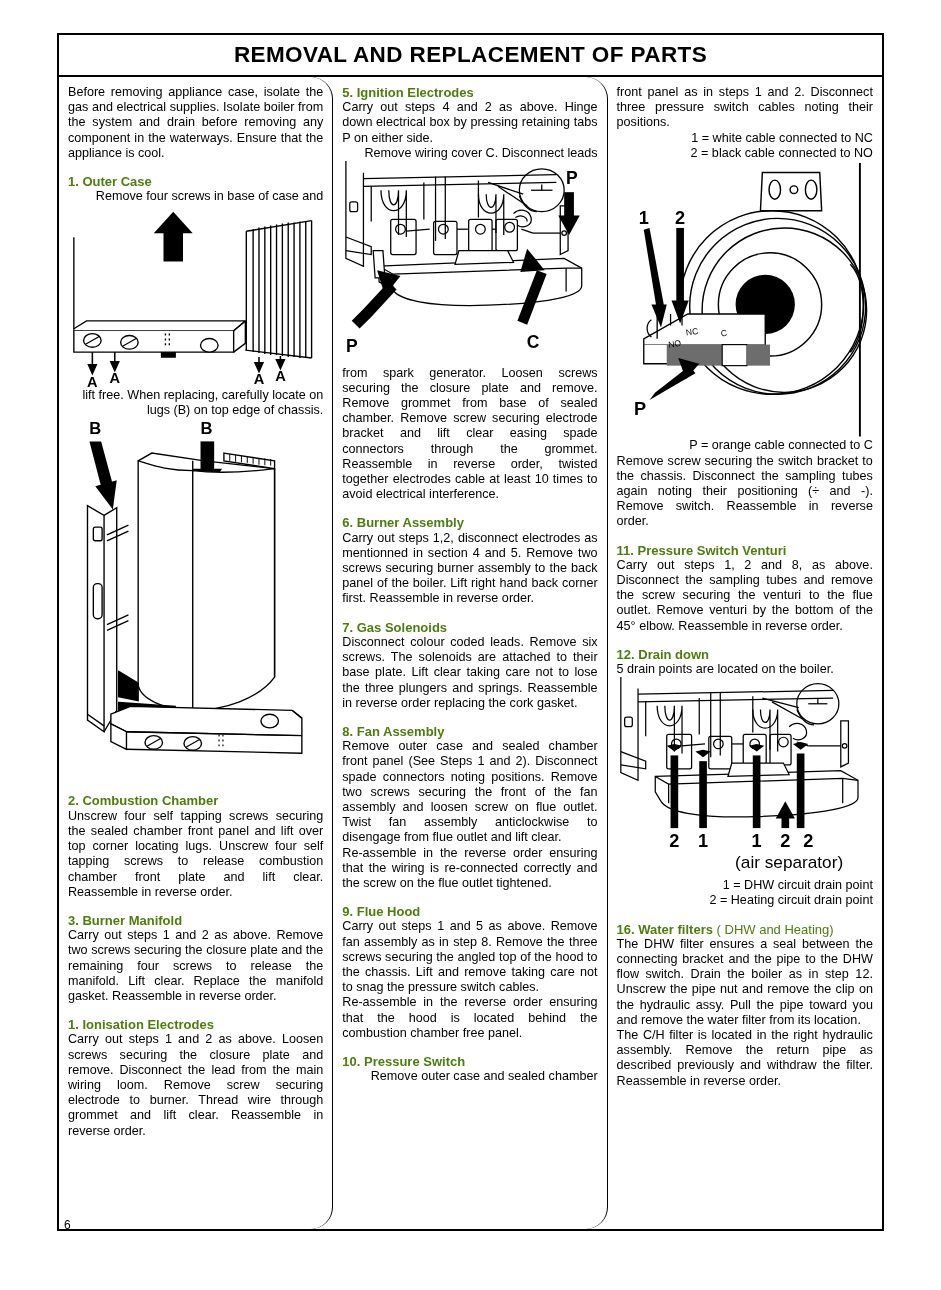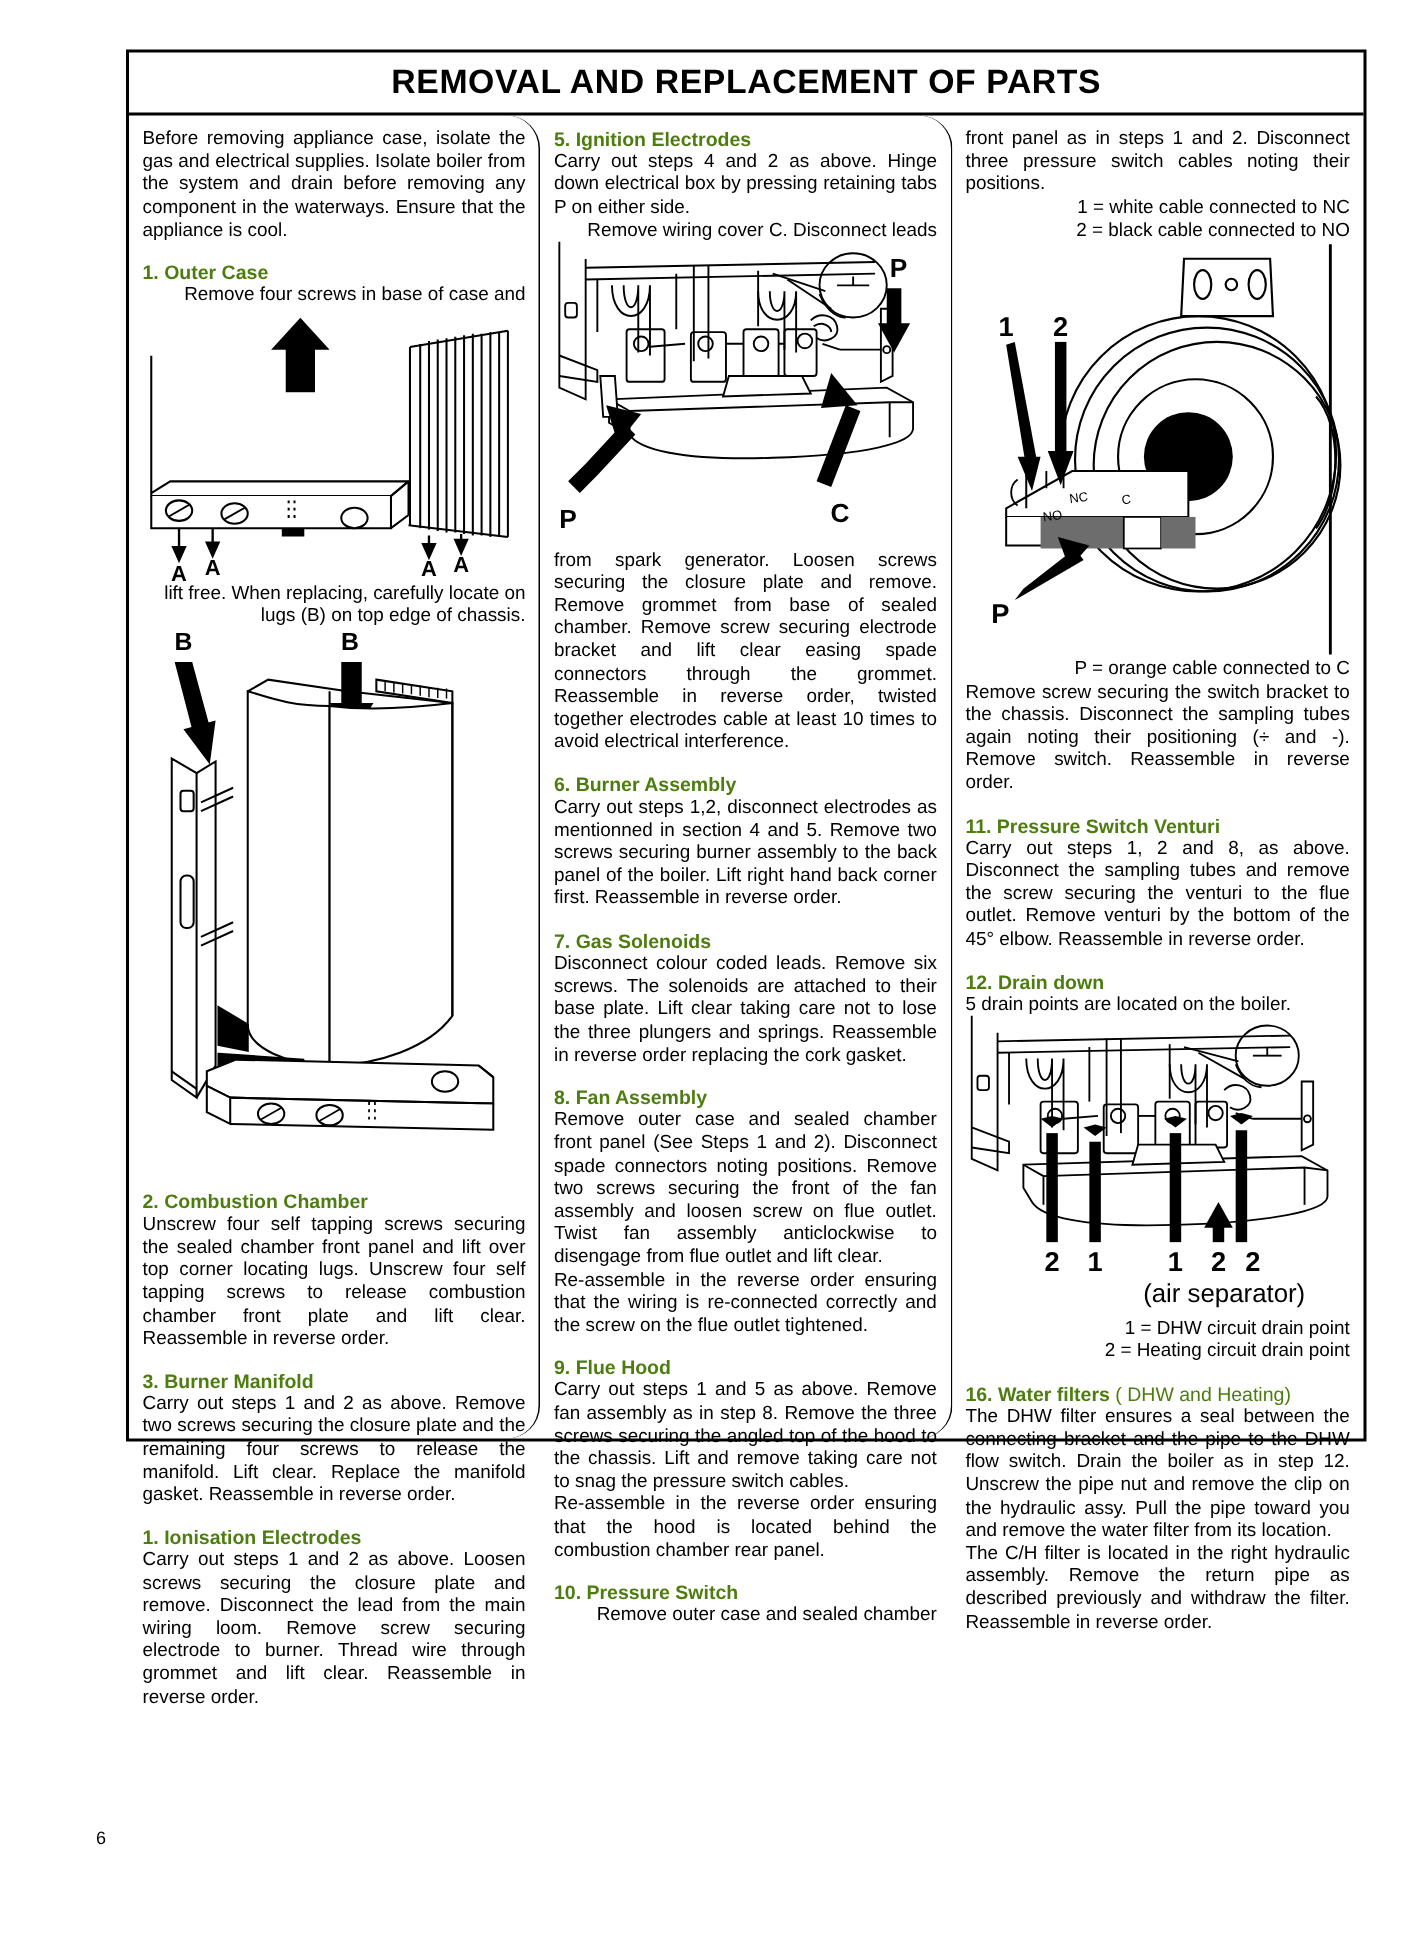--- a/index.html
+++ b/index.html
@@ -14,23 +14,22 @@
     width: 941px;
     height: 1290px;
     background: #fff;
     overflow: hidden;
   }
   .frame {
     position: absolute;
     left: 57px;
     top: 33px;
     width: 827px;
-    height: 928px;
+    height: 1198px;
     border: 2px solid #000;
-    margin-left: 27px;
   }
   .title-bar {
     height: 42px;
     border-bottom: 2px solid #000;
     display: flex;
     align-items: center;
     justify-content: center;
   }
   .title-bar h1 {
     font-size: 22.5px;
@@ -343,21 +342,21 @@
 
         <h3 class="head">7. Gas Solenoids</h3>
         <p class="body">Disconnect colour coded leads. Remove six screws. The solenoids are attached to their base plate. Lift clear taking care not to lose the three plungers and springs. Reassemble in reverse order replacing the cork gasket.</p>
 
         <h3 class="head">8. Fan Assembly</h3>
         <p class="body">Remove outer case and sealed chamber front panel (See Steps 1 and 2). Disconnect spade connectors noting positions. Remove two screws securing the front of the fan assembly and loosen screw on flue outlet. Twist fan assembly anticlockwise to disengage from flue outlet and lift clear.</p>
         <p class="body">Re-assemble in the reverse order ensuring that the wiring is re-connected correctly and the screw on the flue outlet tightened.</p>
 
         <h3 class="head">9. Flue Hood</h3>
         <p class="body">Carry out steps 1 and 5 as above. Remove fan assembly as in step 8. Remove the three screws securing the angled top of the hood to the chassis. Lift and remove taking care not to snag the pressure switch cables.</p>
-        <p class="body">Re-assemble in the reverse order ensuring that the hood is located behind the combustion chamber rear panel.</p>
+        <p class="body">Re-assemble in the reverse order ensuring that the hood is located behind the combustion chamber free panel.</p>
 
         <h3 class="head">10. Pressure Switch</h3>
         <p class="body nojust">Remove outer case and sealed chamber</p>
       </div>
 
       <div class="col c3">
 
         <p class="body">front panel as in steps 1 and 2. Disconnect three pressure switch cables noting their positions.</p>
         <p class="body nojust">1 = white cable  connected to NC</p>
         <p class="body nojust">2 = black cable connected to NO</p>

